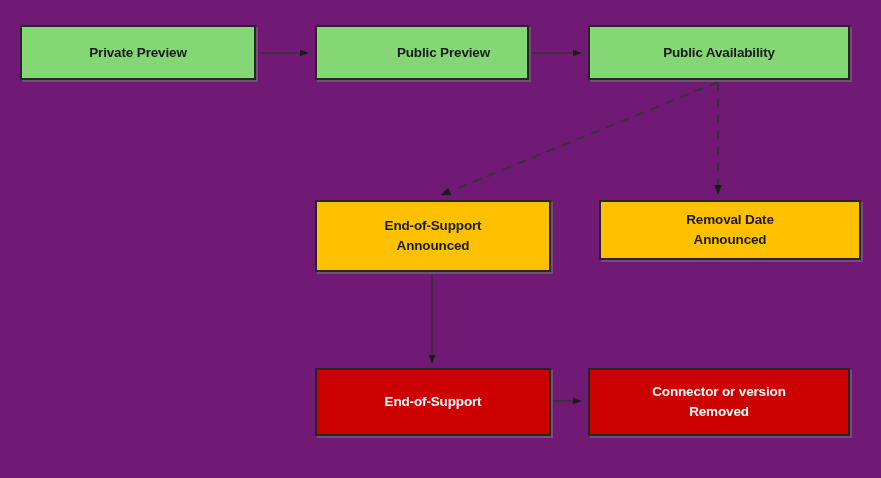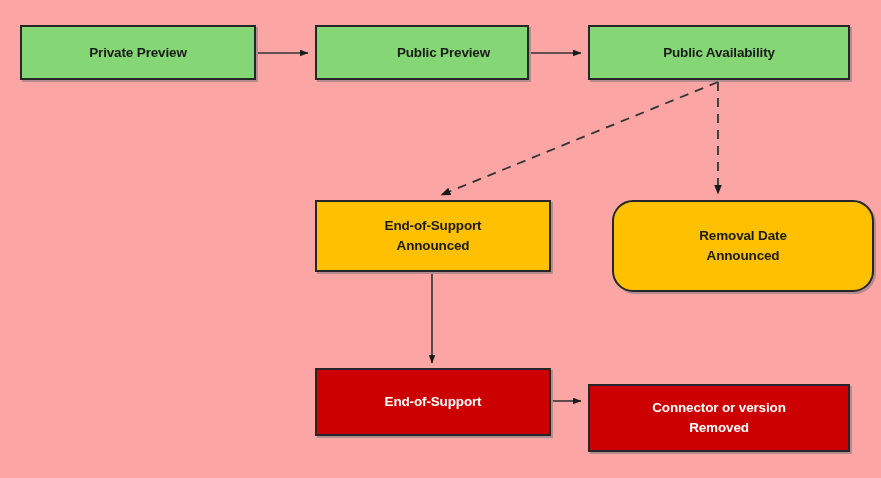--- a/index.html
+++ b/index.html
@@ -54,21 +54,21 @@
     left: 0;
     top: 0;
     width: 881px;
     height: 478px;
     pointer-events: none;
   }
 </style>
 </head>
 <body>
 
-<div id="diagram-canvas" style="width: 881px; height: 478px; background: #fca5a5;">
+<div id="diagram-canvas" style="width: 881px; height: 478px; background: #701a75;">
 
   <svg id="edge-layer" viewBox="0 0 881 478" xmlns="http://www.w3.org/2000/svg">
     <defs>
       <marker id="arrowhead-solid" markerWidth="9" markerHeight="7" refX="8.5" refY="3.5" orient="auto" markerUnits="userSpaceOnUse">
         <polygon points="0 0, 9 3.5, 0 7" fill="#1a1a1a"></polygon>
       </marker>
       <marker id="arrowhead-dashed" markerWidth="10" markerHeight="8" refX="9.5" refY="4" orient="auto" markerUnits="userSpaceOnUse">
         <polygon points="0 0, 10 4, 0 8" fill="#1a1a1a"></polygon>
       </marker>
     </defs>
@@ -89,26 +89,26 @@
       <div class="node stage-green" style="left: 315px; top: 25px; width: 214px; height: 55px; padding-left: 43px;">
         <span class="node-label">Public Preview</span>
       </div>
       <div class="node stage-green" style="left: 588px; top: 25px; width: 262px; height: 55px;">
         <span class="node-label">Public Availability</span>
       </div>
       <div class="node stage-amber" style="left: 315px; top: 200px; width: 236px; height: 72px;">
         <span class="node-label">End-of-Support
 Announced</span>
       </div>
-      <div class="node stage-amber" style="left: 612px; top: 200px; width: 262px; height: 92px; border-radius: 21px;">
+      <div class="node stage-amber" style="left: 599px; top: 200px; width: 262px; height: 60px;">
         <span class="node-label">Removal Date
 Announced</span>
       </div>
       <div class="node stage-red" style="left: 315px; top: 368px; width: 236px; height: 68px;">
         <span class="node-label">End-of-Support</span>
       </div>
-      <div class="node stage-red" style="left: 588px; top: 368px; width: 262px; height: 68px; margin-top: 16px;">
+      <div class="node stage-red" style="left: 588px; top: 368px; width: 262px; height: 68px;">
         <span class="node-label">Connector or version
 Removed</span>
       </div>
     </div>
 
 </div>
 
 </body></html>

